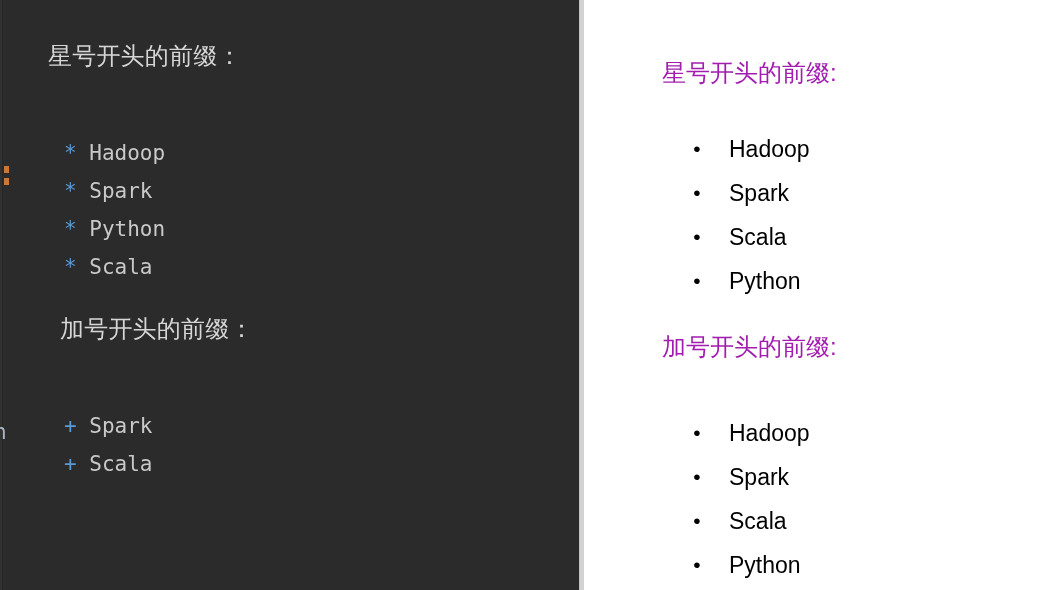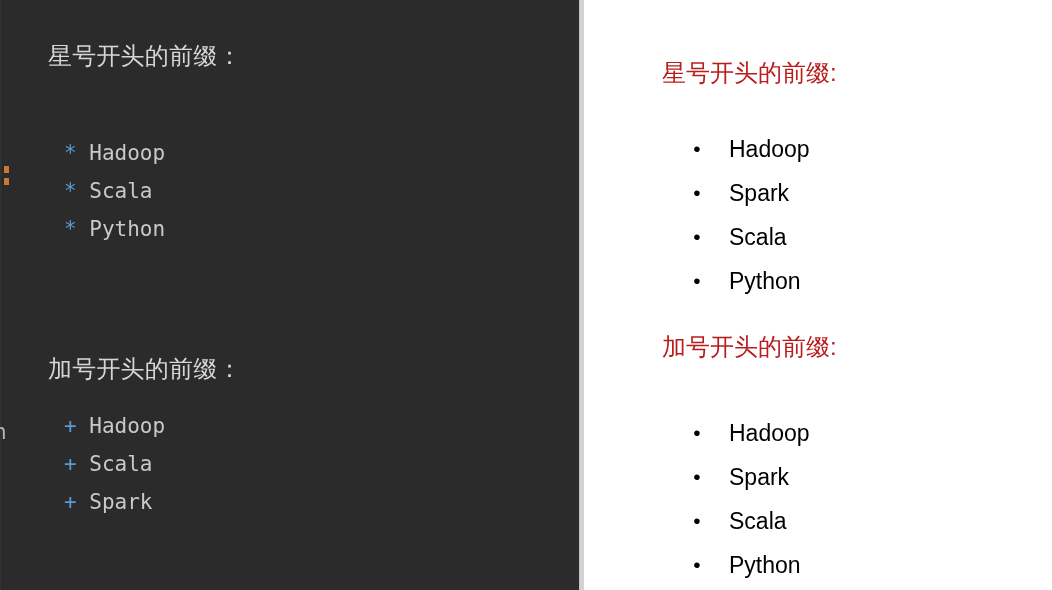--- a/index.html
+++ b/index.html
@@ -107,21 +107,21 @@
   }
   .md-marker {
     color: #5b9bd5;
   }
   .md-item-text {
     color: #c9c9c9;
   }
 
   .block-head-1 { position: absolute; left: 0; top: 43px; }
   .block-list-1 { position: absolute; left: 0; top: 118px; }
-  .block-head-2 { position: absolute; left: 0; top: 316px; margin-top: 40px; }
+  .block-head-2 { position: absolute; left: 12px; top: 316px; }
   .block-list-2 { position: absolute; left: 0; top: 391px; }
 
   
   .divider {
     flex: 0 0 5px;
     width: 5px;
     height: 590px;
     background: #d2d2d2;
     border-left: 1px solid #c2c2c2;
     box-sizing: border-box;
@@ -139,21 +139,21 @@
     position: absolute;
     left: 78px;
     top: 0;
     right: 0;
     bottom: 0;
   }
   .pv-heading {
     font-family: "Liberation Sans", sans-serif;
     font-size: 24px;
     line-height: 30px;
-    color: #b91c1c;
+    color: #a21caf;
     white-space: pre;
     font-weight: 400;
   }
   .pv-list {
     margin: 0;
     padding: 0 0 0 38px;
     list-style: none;
   }
   .pv-list li {
     position: relative;
@@ -194,30 +194,30 @@
     <div class="clip-frag f1"></div>
     <div class="clip-frag f2"></div>
     <div class="clip-char">n</div>
 
     <div class="editor-content">
 
       <div class="md-heading block-head-1">星号开头的前缀：</div>
 
       <ul class="md-list block-list-1">
         <li><span class="md-marker">* </span><span class="md-item-text">Hadoop</span></li>
+        <li><span class="md-marker">* </span><span class="md-item-text">Spark</span></li>
+        <li><span class="md-marker">* </span><span class="md-item-text">Python</span></li>
         <li><span class="md-marker">* </span><span class="md-item-text">Scala</span></li>
-        <li><span class="md-marker">* </span><span class="md-item-text">Python</span></li>
       </ul>
 
       <div class="md-heading block-head-2">加号开头的前缀：</div>
 
       <ul class="md-list block-list-2">
-        <li><span class="md-marker">+ </span><span class="md-item-text">Hadoop</span></li>
+        <li><span class="md-marker">+ </span><span class="md-item-text">Spark</span></li>
         <li><span class="md-marker">+ </span><span class="md-item-text">Scala</span></li>
-        <li><span class="md-marker">+ </span><span class="md-item-text">Spark</span></li>
       </ul>
 
     </div>
   </div>
 
   <div class="divider"></div>
 
   <div class="preview-pane">
     <div class="preview-content">
 

